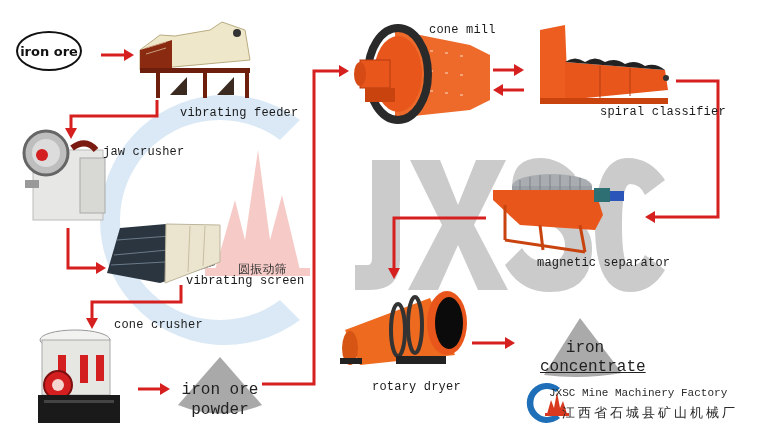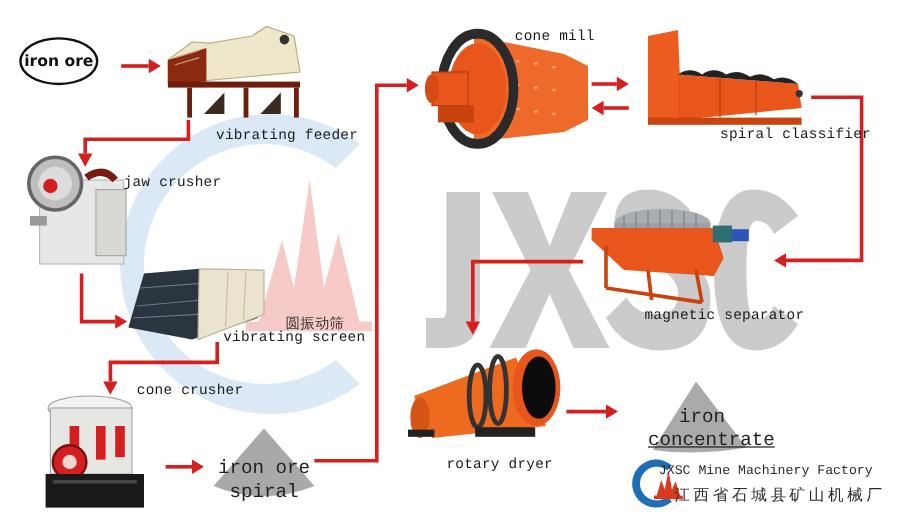--- a/index.html
+++ b/index.html
@@ -202,21 +202,21 @@
   <span>iron ore</span>
 </div>
 
 <div class="lbl" style="left:180px; top:106px;">vibrating feeder</div>
 <div class="lbl" style="left:103px; top:145px;">jaw crusher</div>
 <div class="lbl cn" style="left:226px; top:261px;">圆振动筛</div>
 <div class="lbl" style="left:186px; top:274px;">vibrating screen</div>
 <div class="lbl" style="left:114px; top:318px;">cone crusher</div>
 
 <div class="pile-text" style="left:180px; top:381px; width:80px;">iron ore</div>
-<div class="pile-text" style="left:180px; top:401px; width:80px;">spiral</div>
+<div class="pile-text" style="left:180px; top:401px; width:80px;">powder</div>
 
 <div class="lbl" style="left:429px; top:23px;">cone mill</div>
 <div class="lbl" style="left:584px; top:105px;margin-left:16px;">spiral classifier</div>
 <div class="lbl" style="left:537px; top:256px;">magnetic separator</div>
 <div class="lbl" style="left:372px; top:380px;">rotary dryer</div>
 
 <div class="pile-text" style="left:540px; top:339px; width:90px;">iron</div>
 <div class="pile-text" style="left:540px; top:358px; width:90px;text-decoration:underline;">concentrate</div>
 
 <div class="logo-text1">JXSC Mine Machinery Factory</div>

